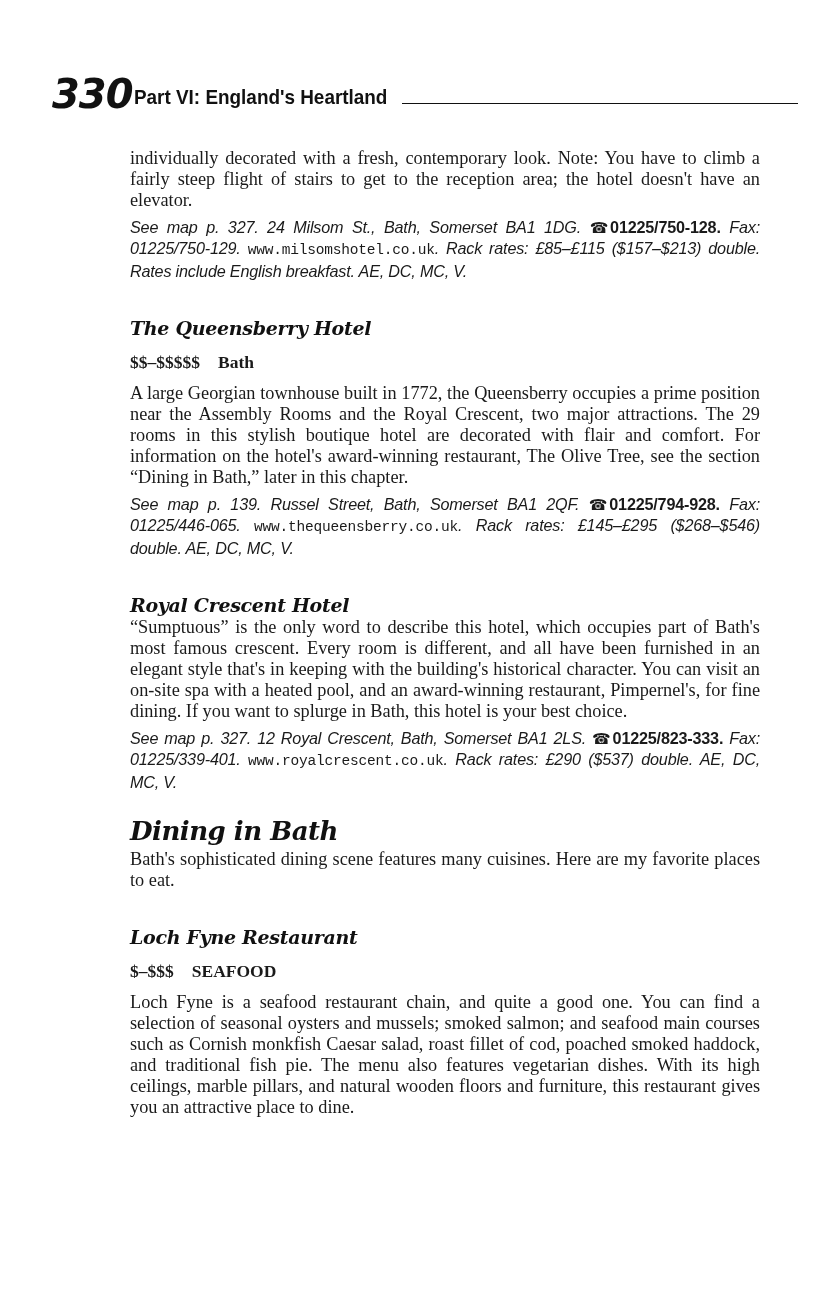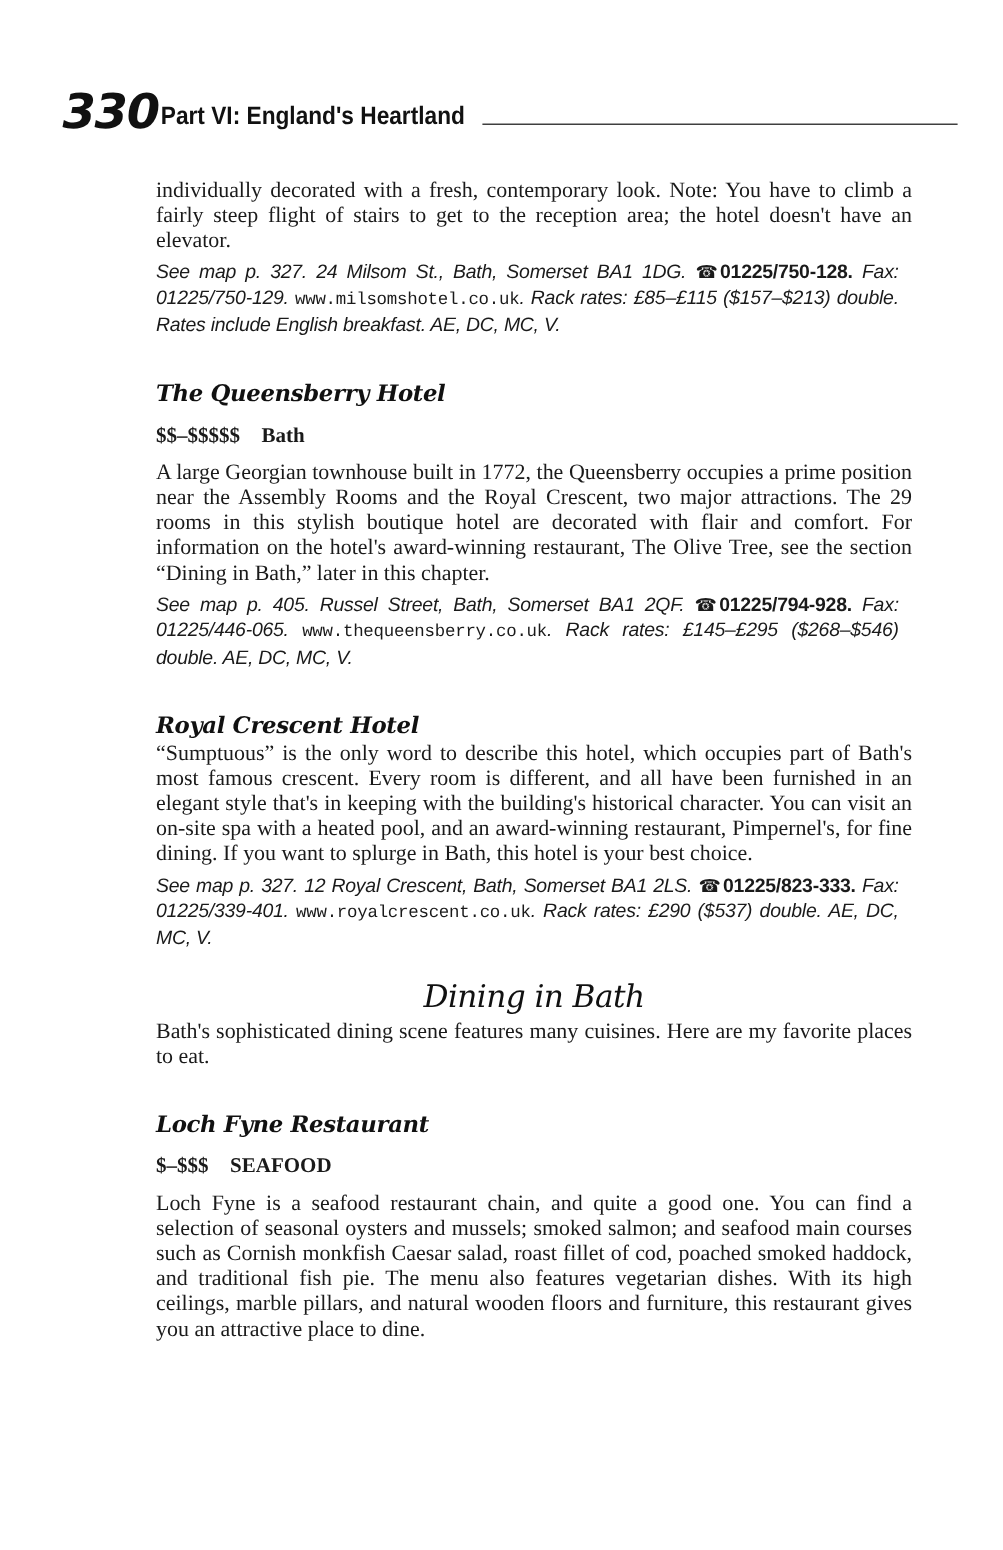--- a/index.html
+++ b/index.html
@@ -4,30 +4,30 @@
 <style>
   html, body { margin:0; padding:0; background:#ffffff; }
   body { width:836px; height:1292px; position:relative; overflow:hidden; color:#1a1a1a; }
   .header { position:absolute; left:52px; top:72px; width:700px; height:44px; }
   .page-num { position:absolute; left:0; top:0; font-family:"DejaVu Sans", sans-serif; font-style:italic; font-weight:bold; font-size:40px; line-height:44px; letter-spacing:-1px; color:#111;text-align:center; }
   .part-title { position:absolute; left:82px; top:12px; font-family:"Liberation Sans", sans-serif; font-weight:bold; font-size:21px; line-height:26px; color:#111; transform:scaleX(0.9); transform-origin:left; }
   .rule { position:absolute; left:350px; top:31px; width:396px; height:0; border-top:1.5px solid #111; }
 
   .content { position:absolute; left:130px; top:148px; width:630px; }
   .body-text { font-family:Liberation Serif, serif; font-size:18.3px; line-height:21px; text-align:justify; margin:0; color:#1a1a1a; }
-  .info { font-family:"Liberation Sans", sans-serif; font-style:italic; font-size:16.2px; line-height:21px; margin:6px 11px 0 0; text-align:justify; color:#1a1a1a; letter-spacing:-0.2px; }
+  .info { font-family:"Liberation Sans", sans-serif; font-style:italic; font-size:16.2px; line-height:21px; margin:6px 0 0 0; text-align:justify; color:#1a1a1a; letter-spacing:-0.2px; }
   .info .phone { font-style:normal; font-weight:bold; }
   .info .url { font-family:"Liberation Mono", monospace; font-style:normal; font-size:14.5px; }
   .phone-icon { display:inline-block; font-style:normal; font-size:15px; margin-right:2px; }
 
   .entry-name { font-family:"DejaVu Serif", serif; font-style:italic; font-weight:bold; font-size:19px; line-height:24px; margin:34px 0 0 0; color:#111; letter-spacing:-0.3px; }
   .entry-meta { font-family:"Liberation Serif", serif; font-size:17.5px; line-height:21px; margin:12px 0 10px 0; }
   .entry-meta .price { margin-right:18px; }
   .entry-meta.bold { font-weight:bold; }
-  .section-title { font-family:"DejaVu Serif", serif; font-style:italic; font-weight:normal; font-size:26px; line-height:32px; margin:22px 0 2px 0; color:#111; letter-spacing:-0.5px;text-align:center; }
+  .section-title { font-family:"DejaVu Serif", serif; font-style:italic; font-weight:bold; font-size:26px; line-height:32px; margin:22px 0 2px 0; color:#111; letter-spacing:-0.5px; }
 </style>
 </head>
 <body>
 
 <div class="header">
   <div class="page-num">330</div>
   <div class="part-title">Part VI: England's Heartland</div>
   <div class="rule"></div>
 </div>
 
@@ -41,21 +41,21 @@
     <span class="url">www.milsomshotel.co.uk</span><span>. Rack rates: £85–£115 ($157–$213) double. Rates include English breakfast. AE, DC, MC, V.</span>
   </p>
 
   <div>
     <h3 class="entry-name">The Queensberry Hotel</h3>
     <div class="entry-meta bold">
       <span class="price">$$–$$$$$</span><span>Bath</span>
     </div>
     <p class="body-text">A large Georgian townhouse built in 1772, the Queensberry occupies a prime position near the Assembly Rooms and the Royal Crescent, two major attractions. The 29 rooms in this stylish boutique hotel are decorated with flair and comfort. For information on the hotel's award-winning restaurant, The Olive Tree, see the section “Dining in Bath,” later in this chapter.</p>
     <p class="info">
-      <span>See map p. 405. Russel Street, Bath, Somerset BA1 2QF.</span>
+      <span>See map p. 139. Russel Street, Bath, Somerset BA1 2QF.</span>
       <span class="phone-icon">☎</span><span class="phone">01225/794-928.</span>
       <span>Fax: 01225/446-065.</span>
       <span class="url">www.thequeensberry.co.uk</span><span>. Rack rates: £145–£295 ($268–$546) double. AE, DC, MC, V.</span>
     </p>
   </div>
 
   <div>
     <h3 class="entry-name">Royal Crescent Hotel</h3>
     <p class="body-text">“Sumptuous” is the only word to describe this hotel, which occupies part of Bath's most famous crescent. Every room is different, and all have been furnished in an elegant style that's in keeping with the building's historical character. You can visit an on-site spa with a heated pool, and an award-winning restaurant, Pimpernel's, for fine dining. If you want to splurge in Bath, this hotel is your best choice.</p>
     <p class="info">

